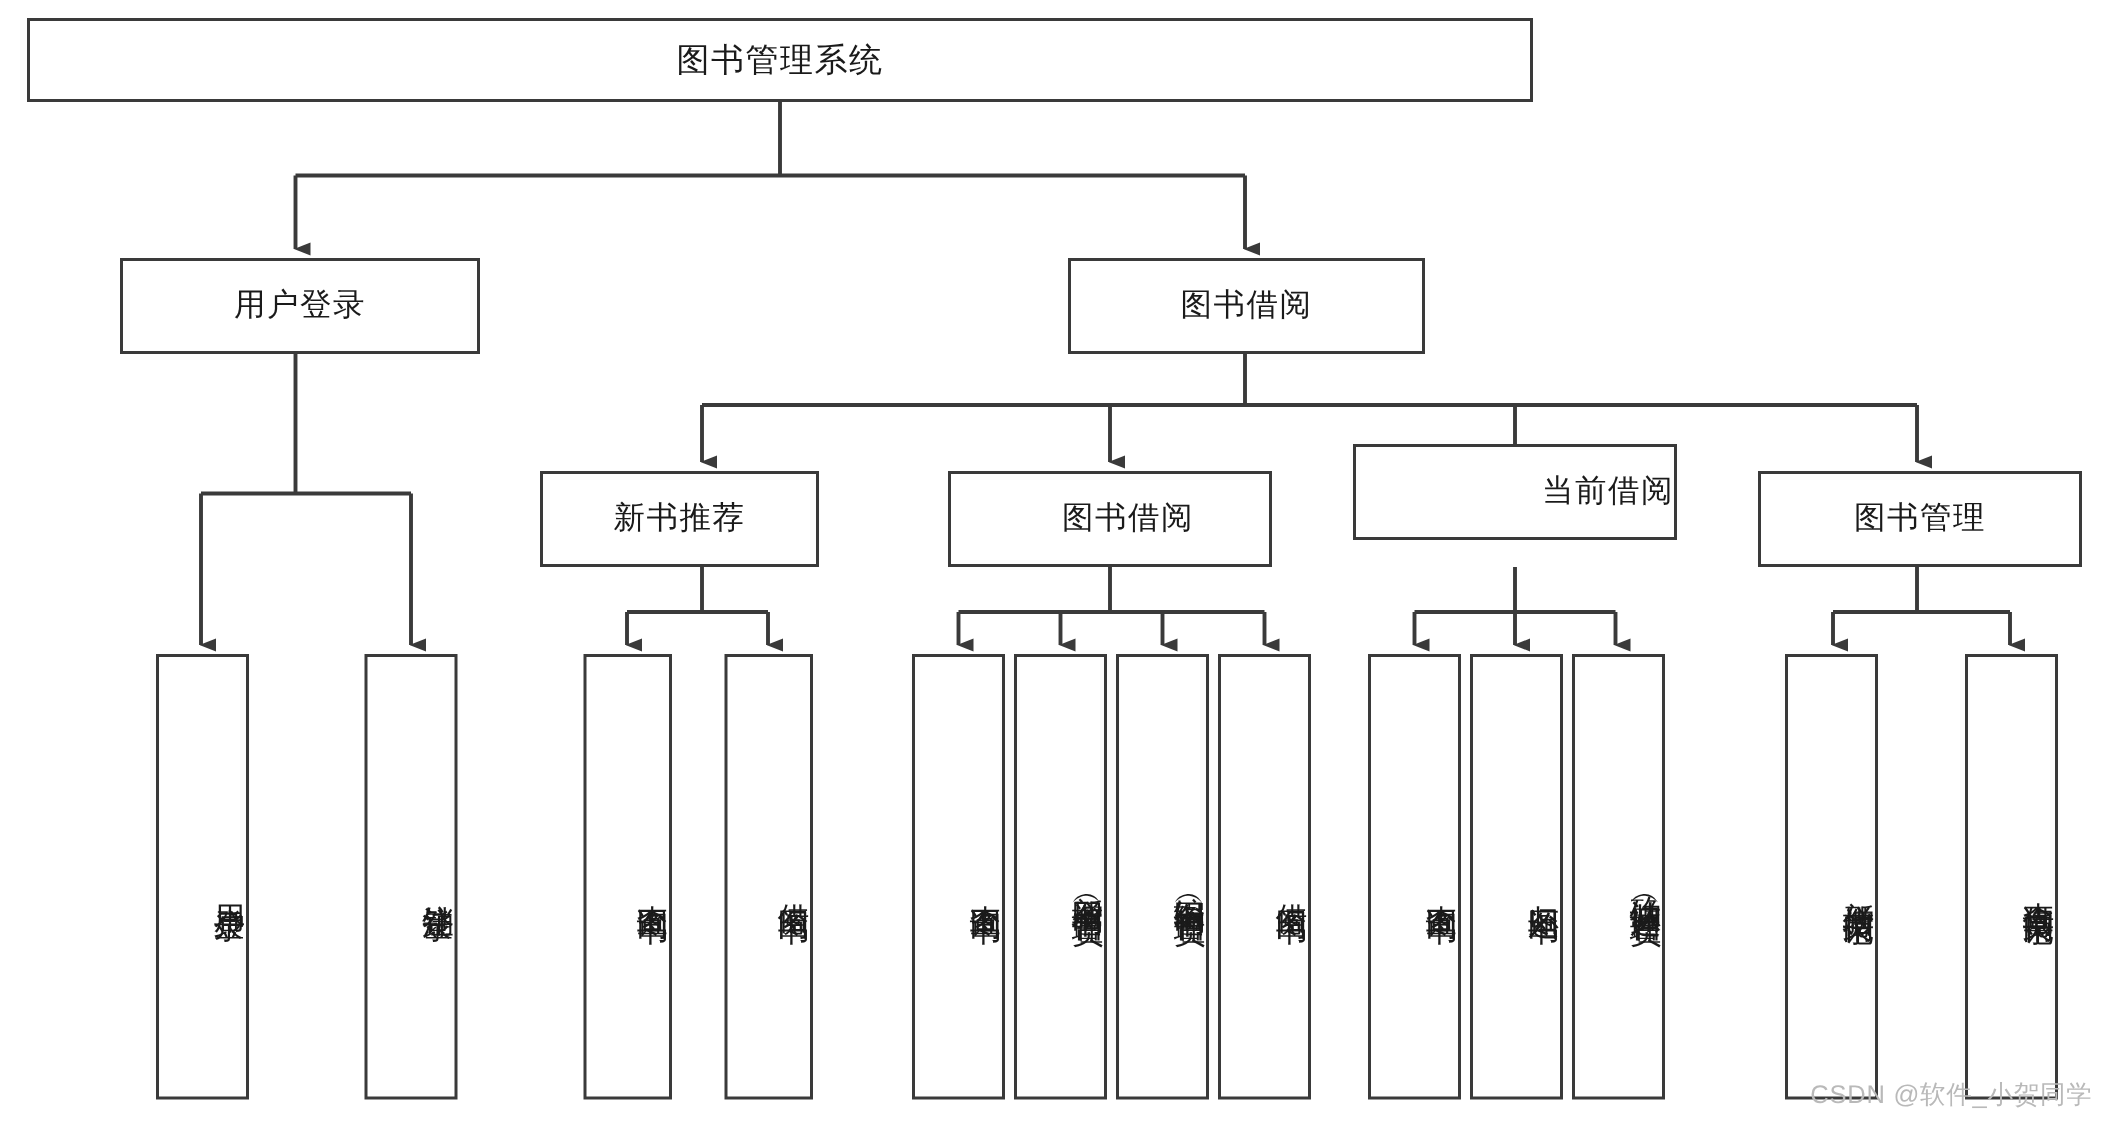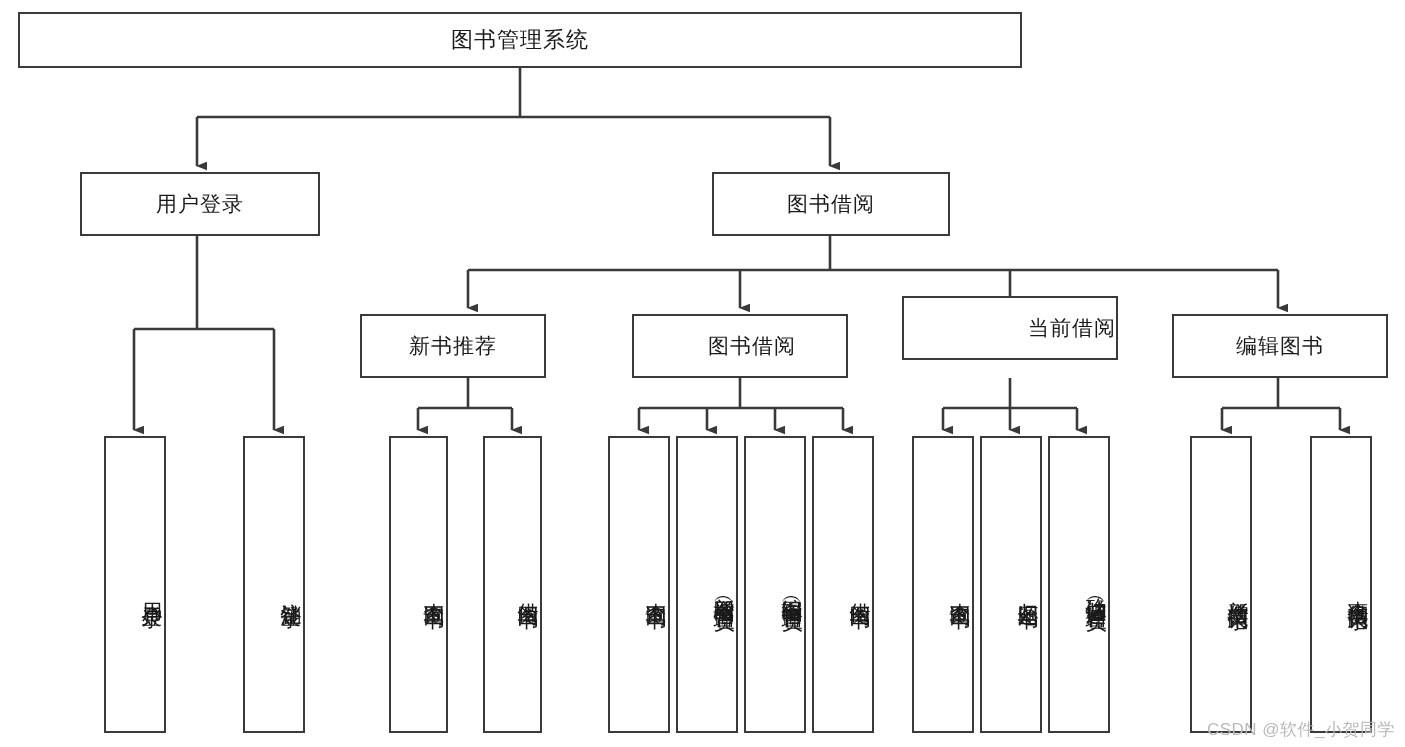--- a/index.html
+++ b/index.html
@@ -145,21 +145,21 @@
   <div class="node horiz" style="left:360px; top:314px; width:186px; height:64px;">
     <span>新书推荐</span>
   </div>
   <div class="node horiz" style="left:632px; top:314px; width:216px; height:64px;padding-left:24px;">
     <span>图书借阅</span>
   </div>
   <div class="node horiz" style="left:902px; top:296px; width:216px; height:64px;justify-content:flex-end;">
     <span>当前借阅</span>
   </div>
   <div class="node horiz" style="left:1172px; top:314px; width:216px; height:64px;">
-    <span>编辑图书</span>
+    <span>图书管理</span>
   </div>
 
   <div class="node vert" style="left:104px; top:436px; width:62px; height:297px;">
     <span>用户登录</span>
   </div>
   <div class="node vert" style="left:243px; top:436px; width:62px; height:297px;">
     <span>注销登录</span>
   </div>
 
   <div class="node vert" style="left:389px; top:436px; width:59px; height:297px;">

